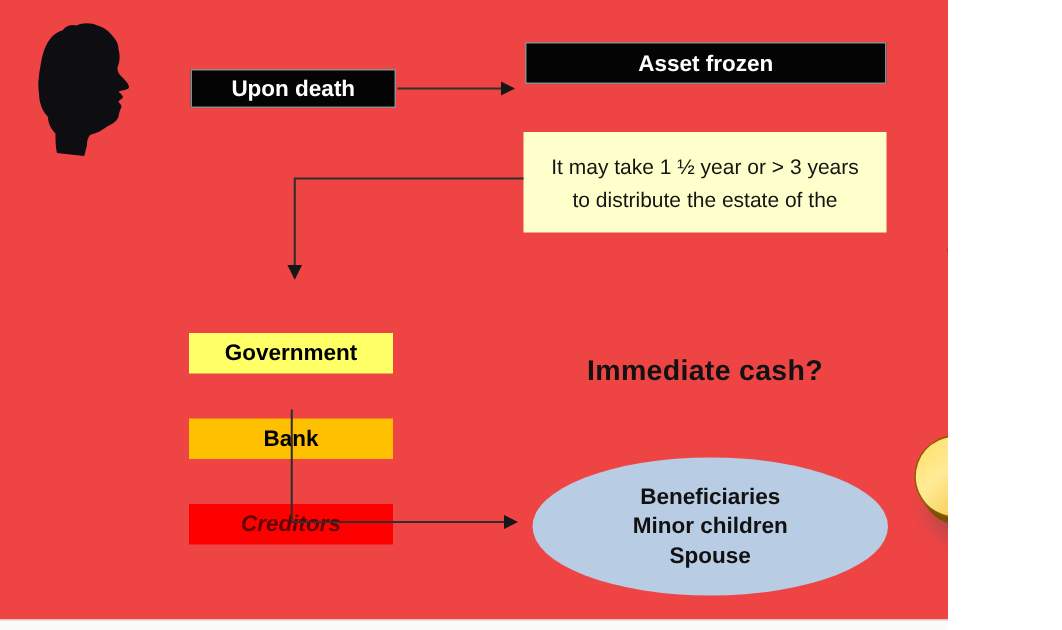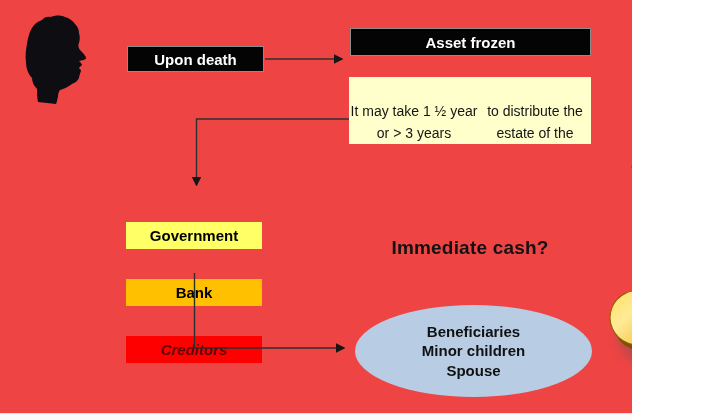--- a/index.html
+++ b/index.html
@@ -8,23 +8,23 @@
     background:#ef4444;font-family:"Liberation Sans",sans-serif;
   }
   .flowbox{
     position:absolute;box-sizing:border-box;background:#040404;border:1px solid #8c8c8c;
     color:#fff;font-weight:bold;font-size:15px;text-align:center;
     display:flex;align-items:center;justify-content:center;
   }
   .box-upon-death{left:127px;top:46px;width:137px;height:26px;}
   .box-asset-frozen{left:350px;top:28px;width:241px;height:28px;}
   .note{
-    position:absolute;left:349px;top:77px;width:242px;height:67px;
+    position:absolute;left:349px;top:88px;width:242px;height:67px;
     background:#ffffcc;color:#141414;font-size:14px;line-height:22px;
-    text-align:center;display:flex;flex-direction:row;justify-content:center;align-items:flex-end;
+    text-align:center;display:flex;flex-direction:column;justify-content:center;
   }
   .claimants{position:absolute;left:126px;top:192px;width:136px;}
   .claimant{
     height:27px;line-height:27px;text-align:center;
     font-weight:bold;font-size:15px;color:#000;margin-top:30px;
   }
   .immediate-cash{
     position:absolute;left:358px;top:225px;width:224px;text-align:center;
     font-weight:bold;font-size:19px;color:#121212;letter-spacing:.2px;margin-top:12px;
   }

